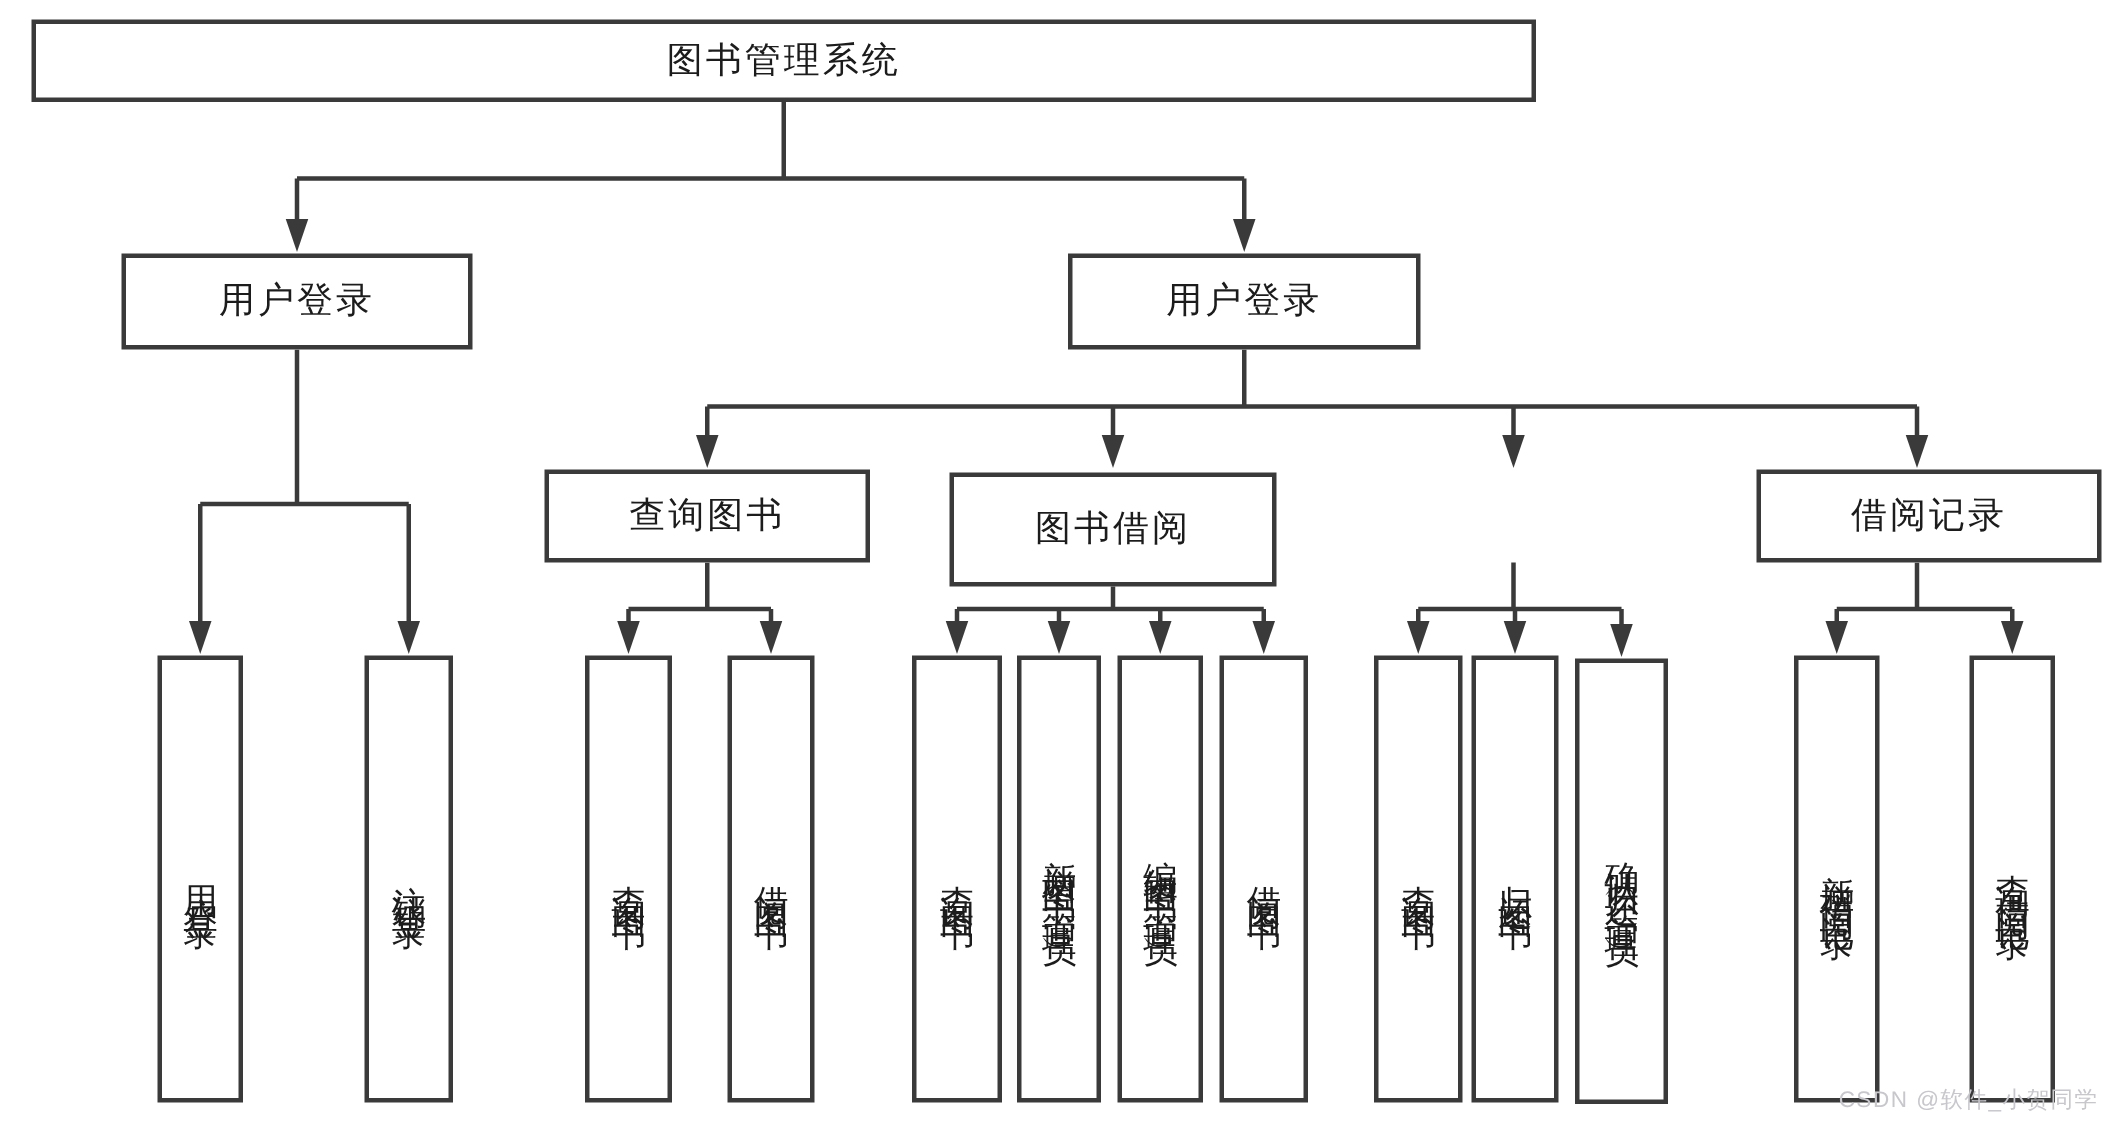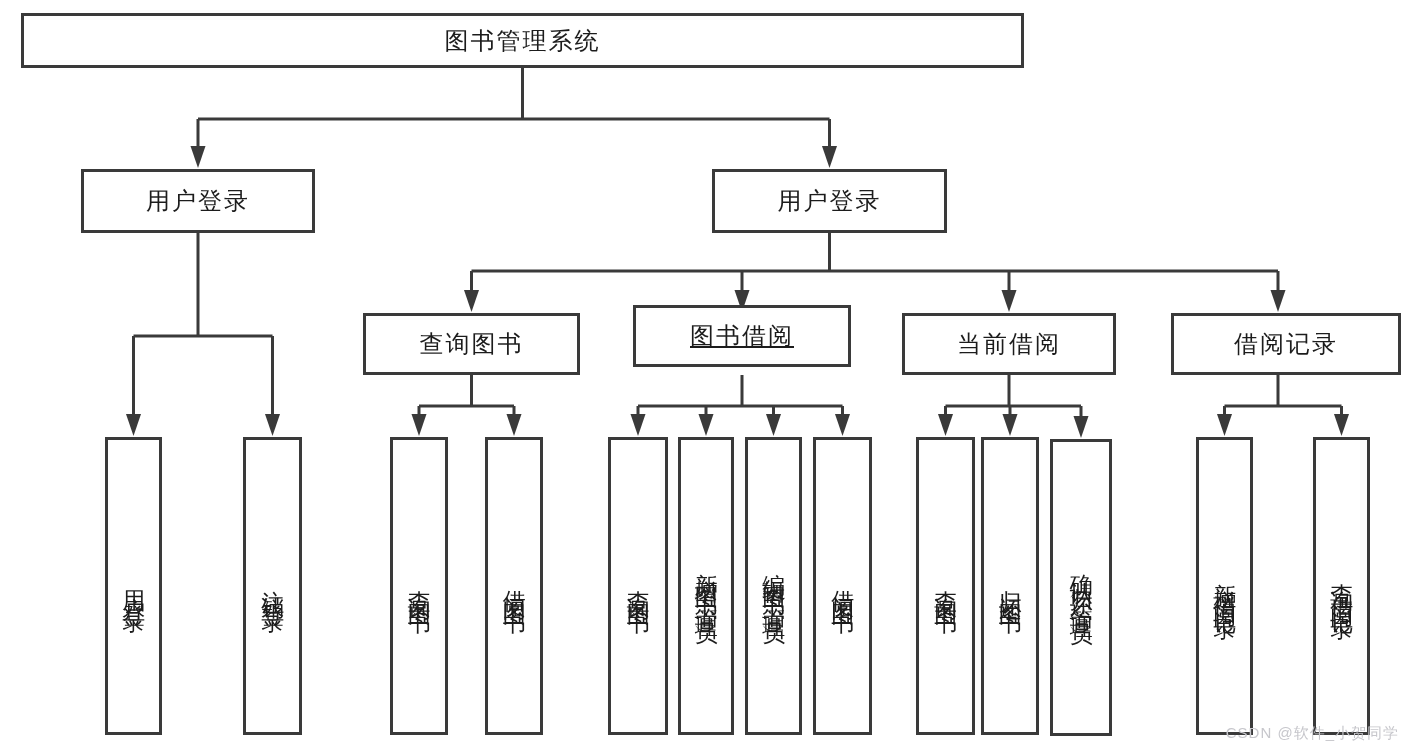--- a/index.html
+++ b/index.html
@@ -100,22 +100,21 @@
       <polygon class="head" points="1334,414 1349,414 1341.5,436"></polygon>
     </g>
   </svg>
 
   <div class="node h" style="left:21px;top:13px;width:1003px;height:55px;">图书管理系统</div>
 
   <div class="node h" style="left:81px;top:169px;width:234px;height:64px;">用户登录</div>
   <div class="node h" style="left:712px;top:169px;width:235px;height:64px;">用户登录</div>
 
   <div class="node h" style="left:363px;top:313px;width:217px;height:62px;">查询图书</div>
-  <div class="node h" style="left:633px;top:305px;width:218px;height:62px;text-decoration:underline;">图书借阅</div>
-  <div class="node h" style="left:902px;top:313px;width:214px;height:62px;">当前借阅</div>
+  <div class="node h" style="left:633px;top:315px;width:218px;height:76px;">图书借阅</div>
   <div class="node h" style="left:1171px;top:313px;width:230px;height:62px;">借阅记录</div>
 
   <div class="node v" style="left:105px;top:437px;width:57px;height:298px;">用户登录</div>
   <div class="node v" style="left:243px;top:437px;width:59px;height:298px;">注销登录</div>
 
   <div class="node v" style="left:390px;top:437px;width:58px;height:298px;">查询图书</div>
   <div class="node v" style="left:485px;top:437px;width:58px;height:298px;">借阅图书</div>
 
   <div class="node v" style="left:608px;top:437px;width:60px;height:298px;">查询图书</div>
   <div class="node v" style="left:678px;top:437px;width:56px;height:298px;">新增图书（管理员）</div>

